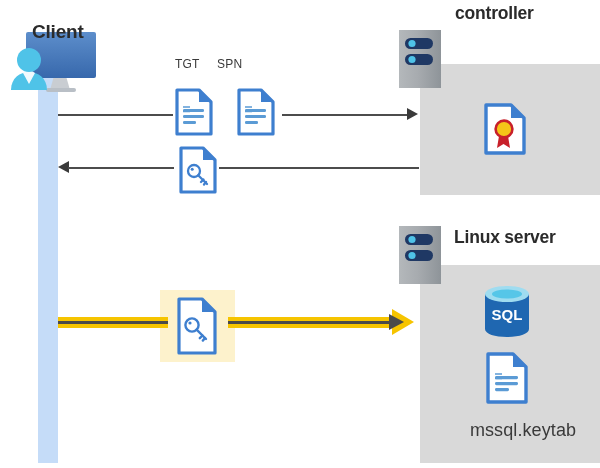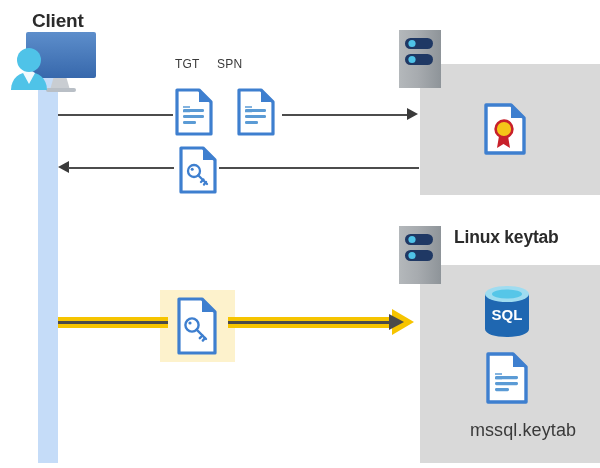--- a/index.html
+++ b/index.html
@@ -122,37 +122,38 @@
       </linearGradient>
       <rect x="18" y="4" width="70" height="46" rx="2" fill="url(#scr)"></rect>
 
       <g>
         <path d="M3 62 C3 50, 12 44, 21 44 C30 44, 39 50, 39 62 Z" fill="#4fc3e8"></path>
         <path d="M15 45 L21 56 L27 45 L24 43 L18 43 Z" fill="#ffffff" opacity="0.92"></path>
         <circle cx="21" cy="32" r="12" fill="#4fc3e8"></circle>
       </g>
     </svg>
   </div>
-  <div class="abs title title-client" style="left:32px; top:10px;text-align:center;">Client</div>
+  <div class="abs title title-client" style="left:32px; top:21px;text-align:center;">Client</div>
 
   <div class="abs" style="left:399px; top:30px; width:42px; height:58px;">
     <svg width="42" height="58" viewBox="0 0 42 58">
       <linearGradient id="rk1" x1="0" y1="0" x2="1" y2="0">
         <stop offset="0%" stop-color="#b4b8bb"></stop>
         <stop offset="45%" stop-color="#a7abaf"></stop>
         <stop offset="100%" stop-color="#8e9499"></stop>
       </linearGradient>
       <rect x="0" y="0" width="42" height="58" fill="url(#rk1)"></rect>
       <rect x="6" y="8" width="28" height="11" rx="5.5" fill="#1f3864"></rect>
       <circle cx="13" cy="13.5" r="3.6" fill="#4fc3e8"></circle>
       <rect x="6" y="24" width="28" height="11" rx="5.5" fill="#1f3864"></rect>
       <circle cx="13" cy="29.5" r="3.6" fill="#4fc3e8"></circle>
     </svg>
   </div>
   <div class="abs title title-dc" style="left:455px; top:4px;">
+    <div>controller</div>
   </div>
 
   <div class="abs" style="left:484px; top:103px; width:42px; height:52px;">
     <svg width="42" height="52" viewBox="0 0 42 52">
       <path d="M2 2 H27 L40 15 V50 H2 Z" fill="#ffffff" stroke="#3e7fcf" stroke-width="3.4" stroke-linejoin="round"></path>
       <path d="M27 2 L40 15 H27 Z" fill="#3e7fcf"></path>
       <circle cx="20" cy="26" r="8.4" fill="#f5c518" stroke="#c8202a" stroke-width="2.6"></circle>
       <path d="M15 33 L13 45 L19.5 41 L26 45 L24 33 Z" fill="#c8202a"></path>
     </svg>
   </div>
@@ -164,21 +165,21 @@
         <stop offset="45%" stop-color="#a7abaf"></stop>
         <stop offset="100%" stop-color="#8e9499"></stop>
       </linearGradient>
       <rect x="0" y="0" width="42" height="58" fill="url(#rk2)"></rect>
       <rect x="6" y="8" width="28" height="11" rx="5.5" fill="#1f3864"></rect>
       <circle cx="13" cy="13.5" r="3.6" fill="#4fc3e8"></circle>
       <rect x="6" y="24" width="28" height="11" rx="5.5" fill="#1f3864"></rect>
       <circle cx="13" cy="29.5" r="3.6" fill="#4fc3e8"></circle>
     </svg>
   </div>
-  <div class="abs title title-linux" style="left:454px; top:228px;">Linux keytab</div>
+  <div class="abs title title-linux" style="left:454px; top:228px;">Linux server</div>
 
   <div class="abs" style="left:481px; top:284px; width:52px; height:55px;">
     <svg width="52" height="55" viewBox="0 0 52 55">
       <path d="M4 10 V45 C4 50, 14 53, 26 53 C38 53, 48 50, 48 45 V10 Z" fill="#1f67b1"></path>
       <ellipse cx="26" cy="10" rx="22" ry="8" fill="#9fdcf0"></ellipse>
       <ellipse cx="26" cy="10" rx="15" ry="4.6" fill="#56c6e8"></ellipse>
       <text x="26" y="36" text-anchor="middle" font-family="Liberation Sans, sans-serif" font-size="15" font-weight="bold" fill="#ffffff">SQL</text>
     </svg>
   </div>
 

